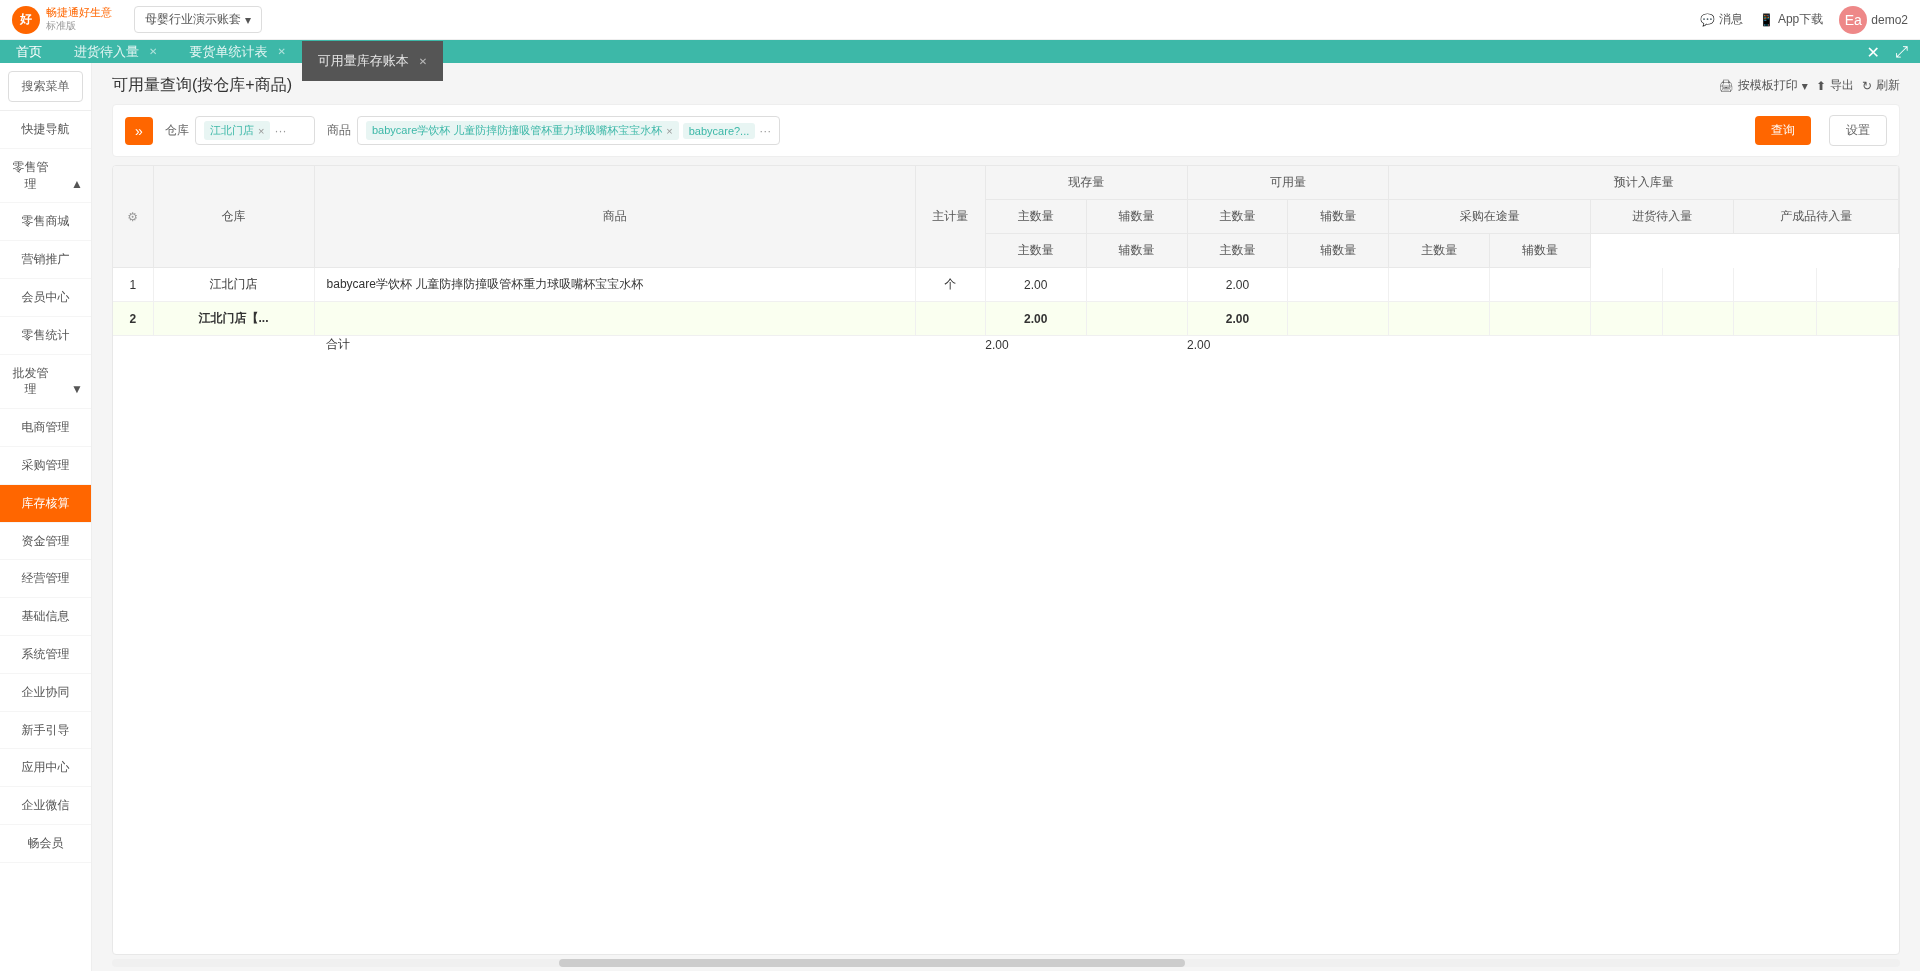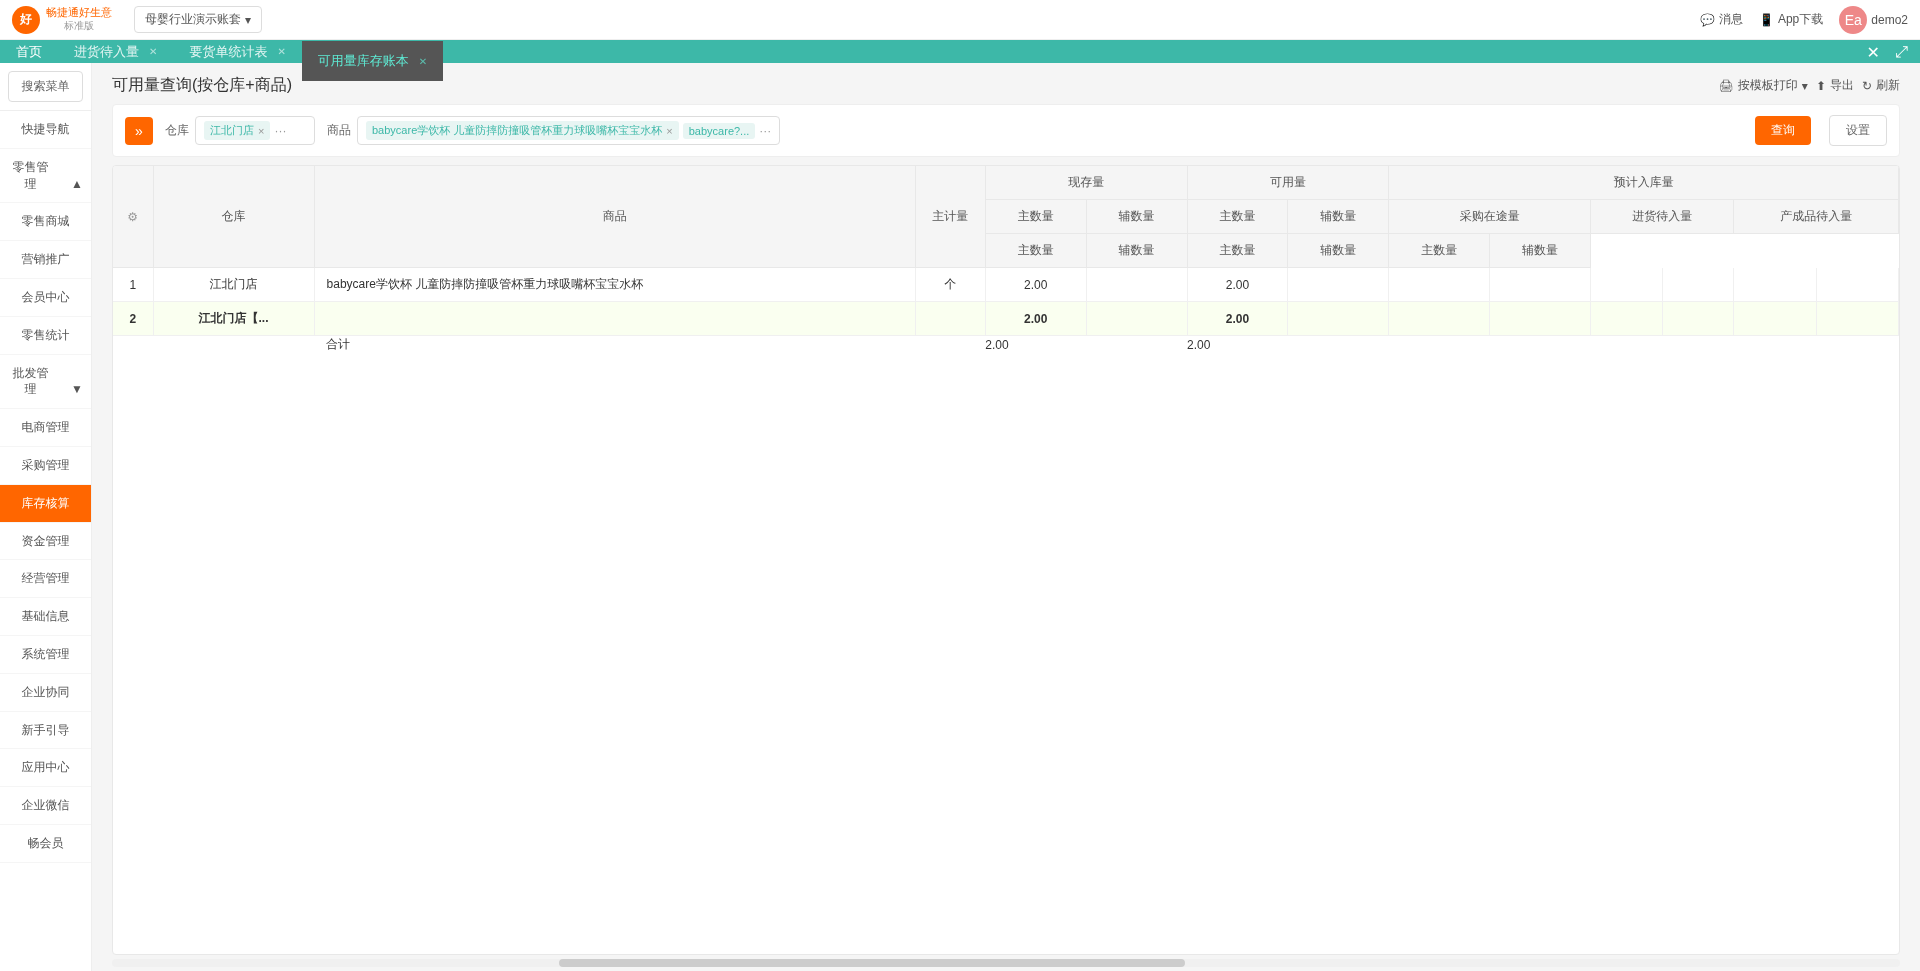--- a/index.html
+++ b/index.html
@@ -13,21 +13,21 @@
       align-items: center;
       justify-content: space-between;
       padding: 0 12px;
       border-bottom: 1px solid #eee;
       flex-shrink: 0;
     }
     .top-bar-left { display: flex; align-items: center; gap: 8px; }
     .logo { display: flex; align-items: center; gap: 6px; }
     .logo-icon { width: 28px; height: 28px; background: #ff6600; border-radius: 50%; display: flex; align-items: center; justify-content: center; color: #fff; font-size: 12px; font-weight: bold; }
     .logo-text { font-size: 11px; color: #ff6600; line-height: 1.2; }
-    .logo-sub { font-size: 10px; color: #999; text-align: center; }
+    .logo-sub { font-size: 10px; color: #999; }
     .industry-selector { display: flex; align-items: center; gap: 4px; padding: 4px 10px; border: 1px solid #ddd; border-radius: 4px; cursor: pointer; font-size: 12px; color: #555; background: #fff; margin-left: 14px; }
     .top-bar-right { display: flex; align-items: center; gap: 16px; font-size: 12px; color: #555; }
     .top-bar-right-item { display: flex; align-items: center; gap: 4px; cursor: pointer; }
     .avatar { width: 28px; height: 28px; border-radius: 50%; background: #e88; display: flex; align-items: center; justify-content: center; color: #fff; font-size: 14px; }
 
     
     .nav-tabs {
       height: 23px;
       background: #3db8a8;
       display: flex;
@@ -42,21 +42,21 @@
       align-items: center;
       padding: 0 16px;
       cursor: pointer;
       font-size: 13px;
       color: rgba(255,255,255,0.85);
       gap: 6px;
       white-space: nowrap;
     }
     .nav-tab.active {
       background: #555;
-      color: #5eead4;
+      color: #e5e5e5;
       margin-top: 19px;
     }
     .nav-tab.home {
       background: transparent;
       color: #fff;
     }
     .nav-tab .close-x { font-size: 10px; opacity: 0.7; margin-left: 4px; }
     .nav-tab-close-all { position: absolute; right: 40px; top: 50%; transform: translateY(-50%); color: #fff; font-size: 16px; cursor: pointer; }
     .nav-tab-expand { position: absolute; right: 12px; top: 50%; transform: translateY(-50%); color: #fff; font-size: 16px; cursor: pointer; }
 

